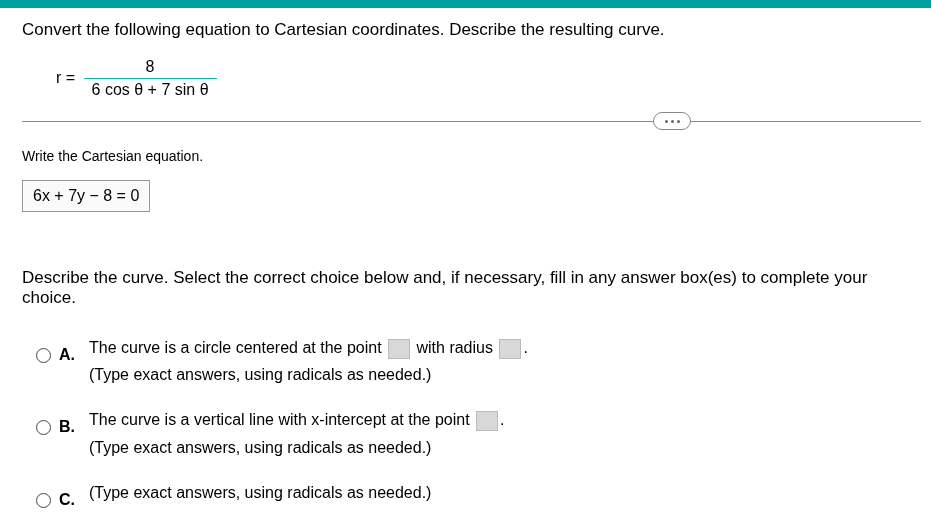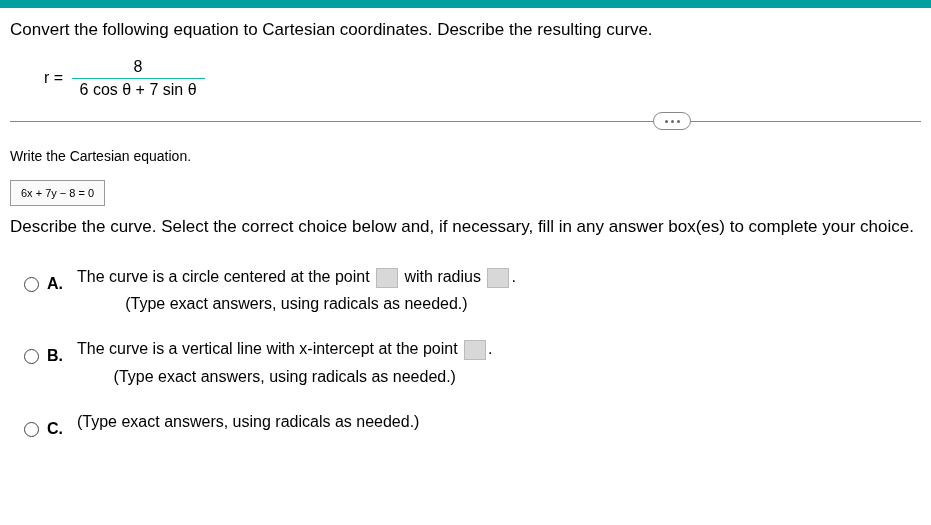--- a/index.html
+++ b/index.html
@@ -11,21 +11,21 @@
       width: 931px;
       height: 525px;
       overflow: hidden;
     }
     .top-bar {
       height: 8px;
       background: #00a0a0;
     }
     .content {
       background: #fff;
-      padding: 12px 10px 0 10px;
+      padding: 12px 10px 0 22px;
       height: 517px;
       position: relative;
     }
     .question-text {
       font-size: 17px;
       margin-bottom: 18px;
     }
     .equation {
       margin-left: 34px;
       margin-bottom: 22px;
@@ -72,26 +72,27 @@
     .prompt {
       font-size: 14px;
       margin-bottom: 16px;
       margin-top: 26px;
     }
     .answer-box-filled {
       display: inline-block;
       border: 1px solid #999;
       background: #fafafa;
       padding: 6px 10px;
-      font-size: 11px;
-      margin-bottom: 11px;
+      font-size: 16px;
+      margin-bottom: 26px;
     }
     .instruction {
       font-size: 17px;
       margin-bottom: 26px;
+      margin-top: 30px;
     }
     .choices {
       margin-left: 14px;
     }
     .choice {
       display: flex;
       align-items: flex-start;
       margin-bottom: 18px;
       gap: 8px;
     }
@@ -106,21 +107,20 @@
       background: #fff;
     }
     .choice-label {
       font-weight: bold;
       margin-top: 12px;
       margin-right: 6px;
       flex-shrink: 0;
     }
     .choice-body {
       line-height: 1.7;
-      text-align: center;
     }
     .inline-box {
       display: inline-block;
       width: 22px;
       height: 20px;
       background: #d8d8d8;
       border: 1px solid #bbb;
       vertical-align: middle;
       margin: 0 2px;
       cursor: text;

